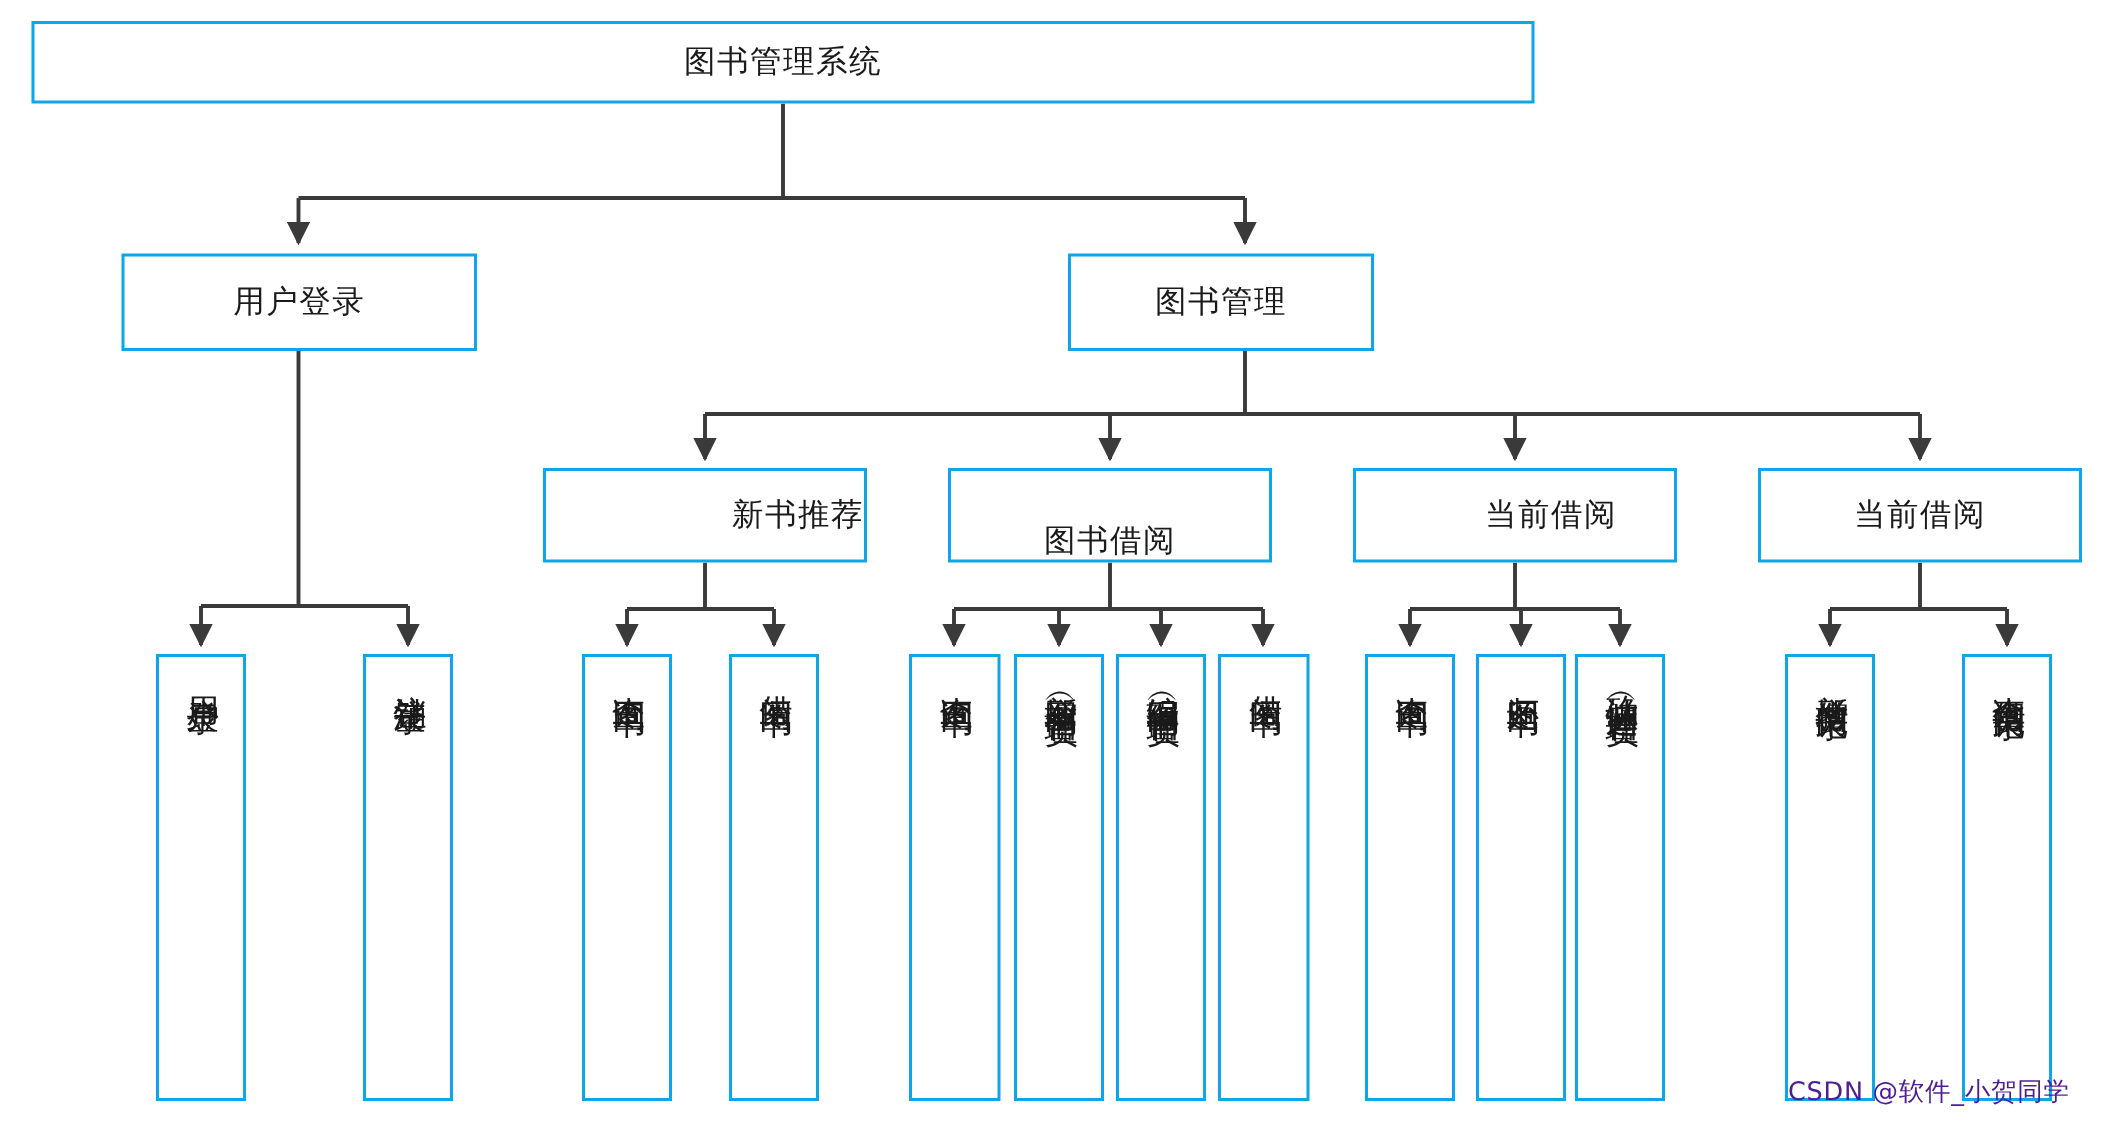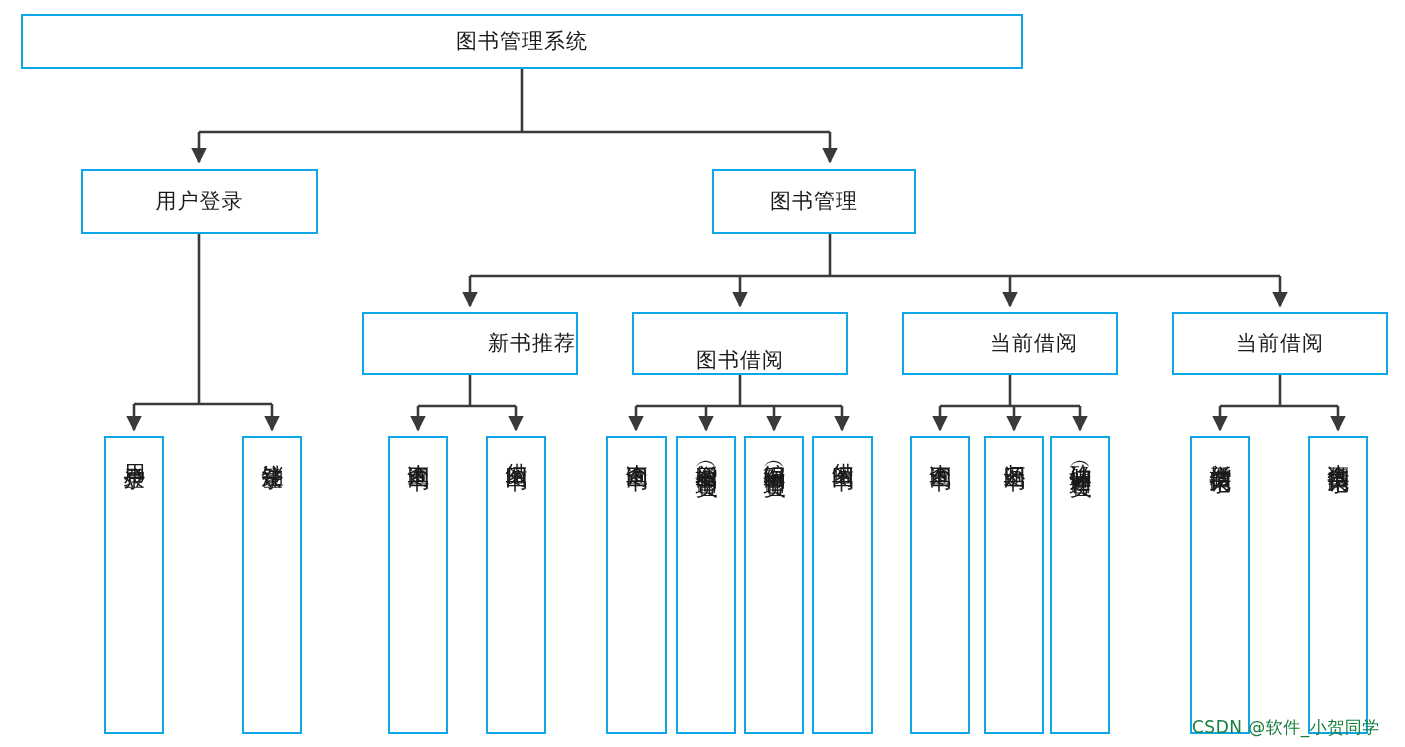--- a/index.html
+++ b/index.html
@@ -51,21 +51,21 @@
     text-orientation: upright;
     font-size: 22px;
     line-height: 1.22;
     letter-spacing: 2px;
     white-space: nowrap;
     color: #1a1a1a;
   }
   .watermark {
     position: absolute;
     font-size: 17px;
-    color: #15803d;
+    color: #4c1d95;
     letter-spacing: 0.5px;
     white-space: nowrap;
     font-family: "DejaVu Sans", "Liberation Sans", sans-serif;
     text-align: center;
   }
 </style>
 </head>
 <body>
 
 <div id="canvas">

